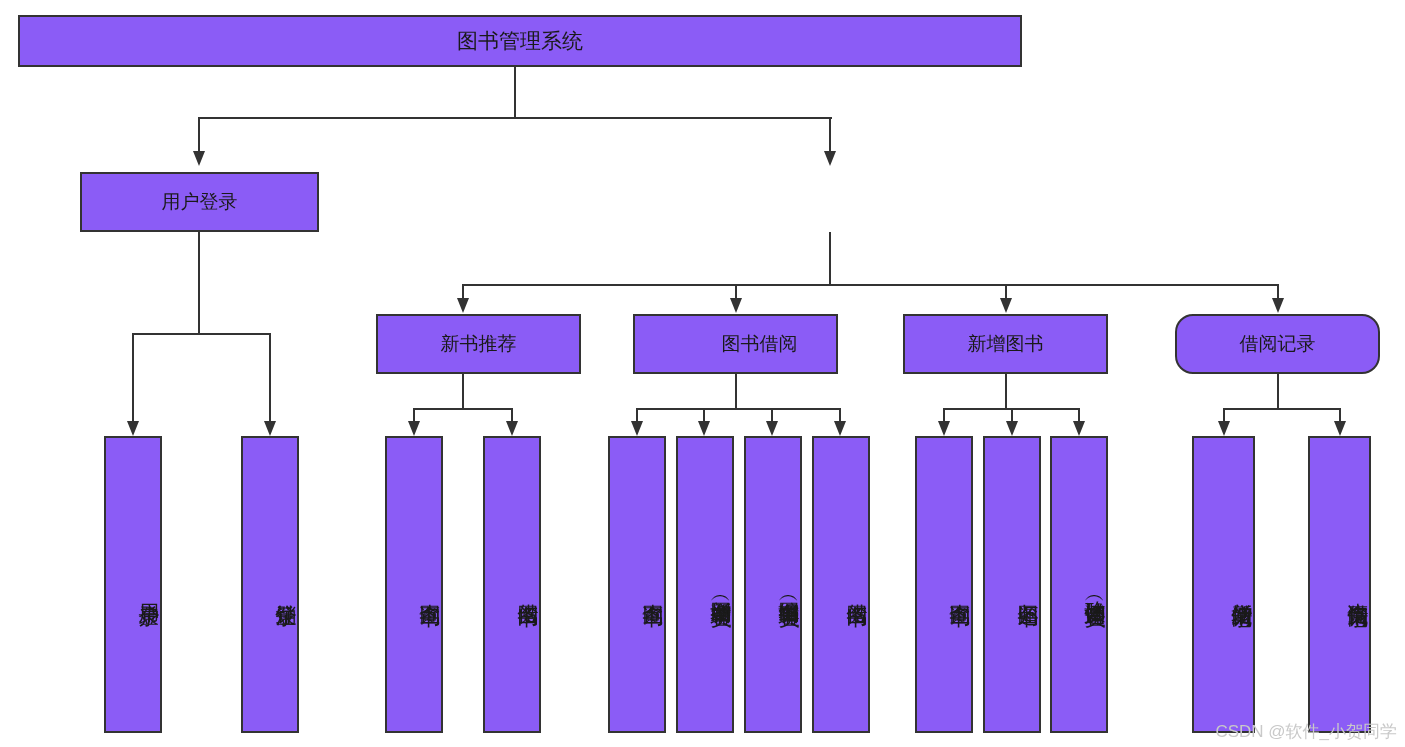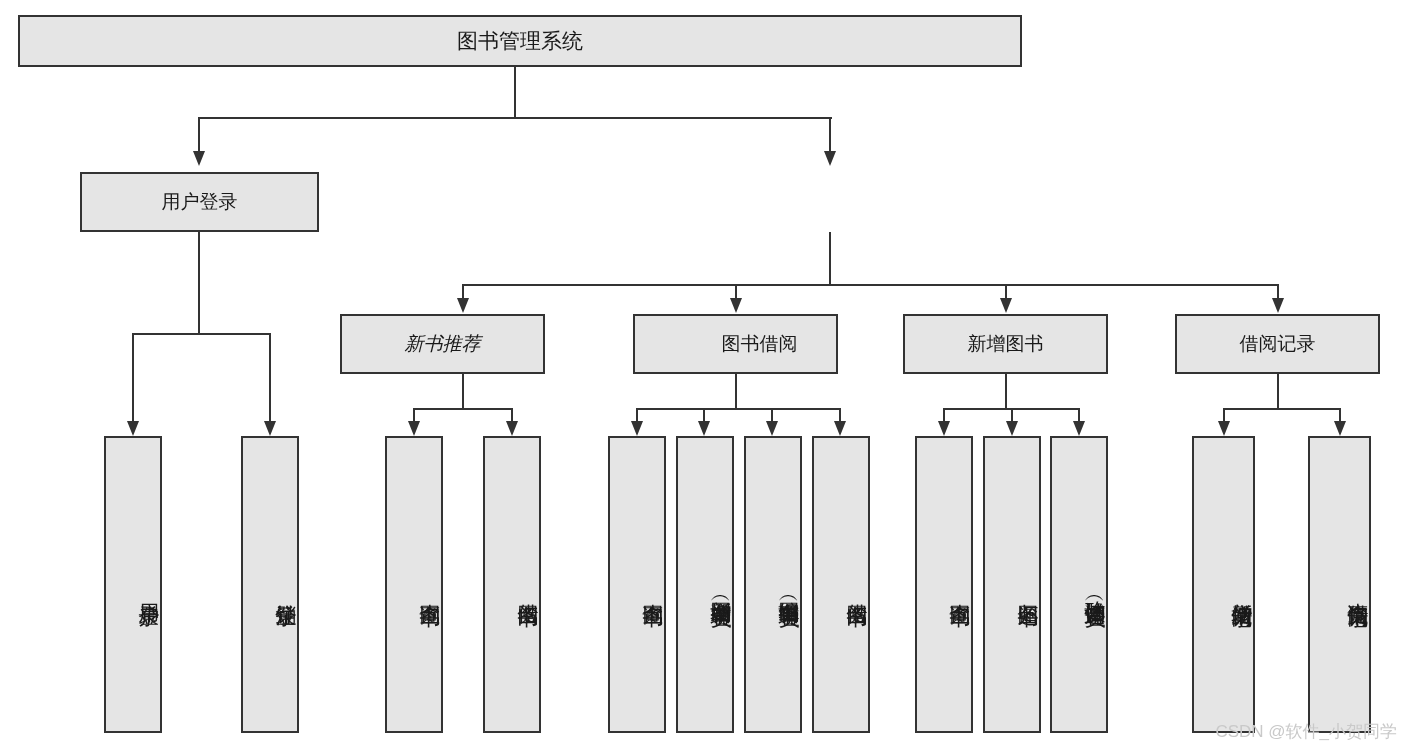--- a/index.html
+++ b/index.html
@@ -13,21 +13,21 @@
     width:1405px;
     height:747px;
     background:#ffffff;
     overflow:hidden;
   }
   
   .node{
     position:absolute;
     box-sizing:border-box;
     border:2px solid #333333;
-    background:#e5e5e5;
+    background:#8b5cf6;
     display:flex;
     align-items:center;
     justify-content:center;
     color:#1a1a1a;
     text-align:center;
     line-height:1.18;
   }
   .node.root{
     font-size:21px;
   }
@@ -111,30 +111,30 @@
   <div class="ln h" style="left:462px;top:284px;width:817px;height:2px;"></div>
   <div class="ln v" style="left:462px;top:284px;width:2px;height:14px;"></div>
   <div class="arrow" style="left:457px;top:298px;"></div>
   <div class="ln v" style="left:735px;top:284px;width:2px;height:14px;"></div>
   <div class="arrow" style="left:730px;top:298px;"></div>
   <div class="ln v" style="left:1005px;top:284px;width:2px;height:14px;"></div>
   <div class="arrow" style="left:1000px;top:298px;"></div>
   <div class="ln v" style="left:1277px;top:284px;width:2px;height:14px;"></div>
   <div class="arrow" style="left:1272px;top:298px;"></div>
 
-  <div class="node lvl2" style="left:340px;top:314px;width:205px;height:60px;font-style:italic;">
+  <div class="node lvl2" style="left:376px;top:314px;width:205px;height:60px;">
     <span class="txt">新书推荐</span>
   </div>
   <div class="node lvl2" style="left:633px;top:314px;width:205px;height:60px;padding-left:48px;">
     <span class="txt">图书借阅</span>
   </div>
   <div class="node lvl2" style="left:903px;top:314px;width:205px;height:60px;">
     <span class="txt">新增图书</span>
   </div>
-  <div class="node lvl2" style="left:1175px;top:314px;width:205px;height:60px;">
+  <div class="node lvl2" style="left:1175px;top:314px;width:205px;height:60px;border-radius:18px;">
     <span class="txt">借阅记录</span>
   </div>
 
   <div class="ln v" style="left:462px;top:374px;width:2px;height:35px;"></div>
   <div class="ln h" style="left:413px;top:408px;width:100px;height:2px;"></div>
   <div class="ln v" style="left:413px;top:408px;width:2px;height:13px;"></div>
   <div class="arrow" style="left:408px;top:421px;"></div>
   <div class="ln v" style="left:511px;top:408px;width:2px;height:13px;"></div>
   <div class="arrow" style="left:506px;top:421px;"></div>
 

